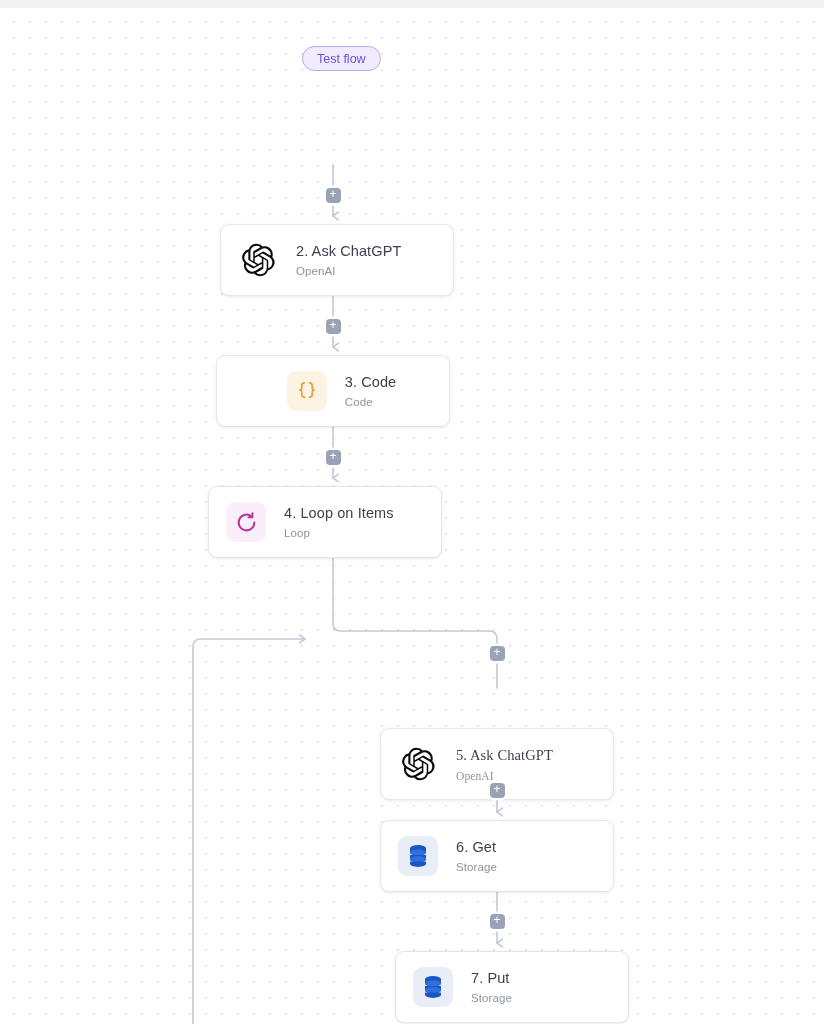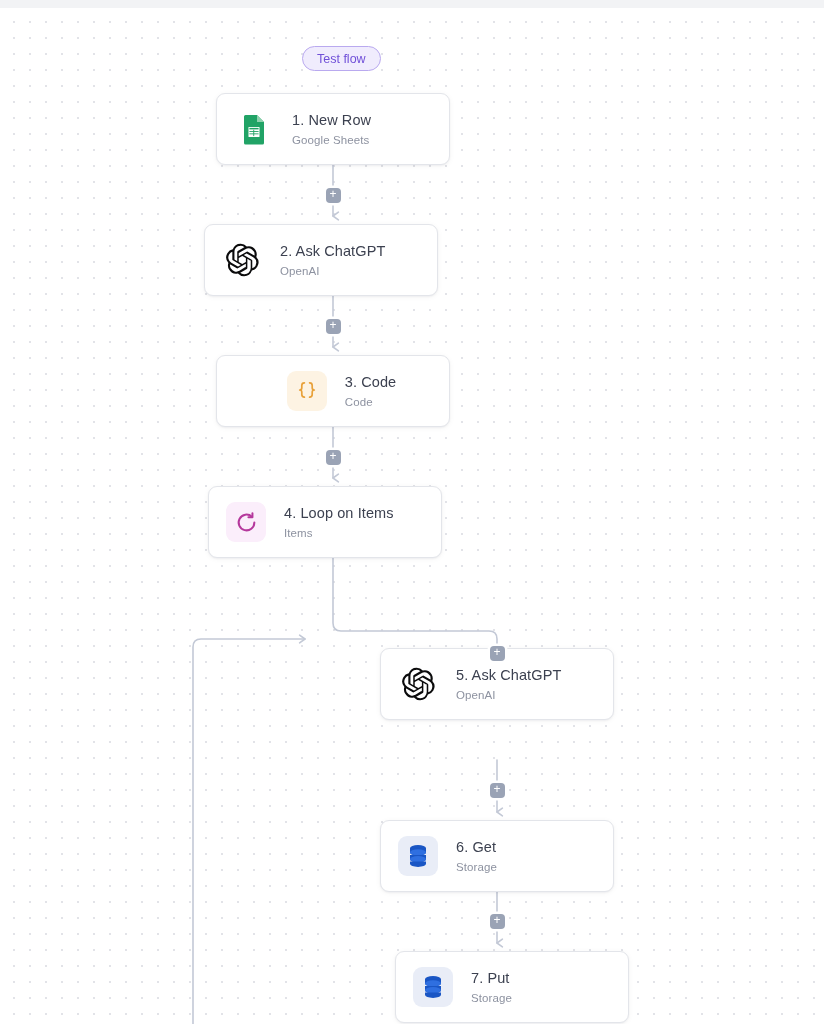--- a/index.html
+++ b/index.html
@@ -110,41 +110,22 @@
       <path d="M193,1016 L193,639 Q193,631 201,631 L305,631" marker-end="url(#arrowRight)"></path>
 
       <path d="M497,752 L497,804" marker-end="url(#arrowDown)"></path>
 
       <path d="M497,884 L497,935" marker-end="url(#arrowDown)"></path>
     </g>
   </svg>
 
   <div class="badge" id="badge-test-flow" style="left: 302px; top: 38px;">Test flow</div>
 
-  <div class="node" id="node-1" style="left: 216px; top: 85px;">
-    <div class="icon-wrap tile-none">
-      <svg width="32" height="32" viewBox="0 0 32 32" xmlns="http://www.w3.org/2000/svg">
-        <path d="M7 2 h12 l7 7 v21 a1.5 1.5 0 0 1 -1.5 1.5 h-17 A1.5 1.5 0 0 1 6 30 V3.5 A1.5 1.5 0 0 1 7.5 2 z" fill="#21a366"></path>
-        <path d="M19 2 l7 7 h-7 z" fill="#8ed2ae"></path>
-        <rect x="10.5" y="14" width="11" height="10" rx="0.6" fill="#ffffff"></rect>
-        <g fill="#21a366">
-          <rect x="11.4" y="14.9" width="9.2" height="1.5"></rect>
-          <rect x="15.3" y="16.8" width="0.9" height="6.3"></rect>
-          <rect x="11.4" y="18.1" width="9.2" height="0.9"></rect>
-          <rect x="11.4" y="20.4" width="9.2" height="0.9"></rect>
-        </g>
-      </svg>
-    </div>
-    <div class="labels">
-      <div class="title">1. New Row</div>
-      <div class="subtitle">Google Sheets</div>
-    </div>
-  </div>
-
-  <div class="node" id="node-2" style="left: 204px; top: 216px;">
+
+  <div class="node" id="node-2" style="left: 220px; top: 216px;">
     <div class="icon-wrap tile-none">
       <svg width="36" height="36" viewBox="0 0 24 24" xmlns="http://www.w3.org/2000/svg">
         <path fill="#0b0b0c" d="M21.55 10.0a5.42 5.42 0 0 0-.47-4.45 5.49 5.49 0 0 0-5.9-2.63A5.43 5.43 0 0 0 11.1 1.1a5.49 5.49 0 0 0-5.24 3.8A5.43 5.43 0 0 0 2.23 7.5a5.49 5.49 0 0 0 .68 6.43 5.42 5.42 0 0 0 .47 4.45 5.49 5.49 0 0 0 5.9 2.63 5.42 5.42 0 0 0 4.08 1.82 5.49 5.49 0 0 0 5.24-3.81 5.43 5.43 0 0 0 3.63-2.63 5.49 5.49 0 0 0-.68-6.42zm-8.19 11.45a4.07 4.07 0 0 1-2.61-.94l.13-.07 4.34-2.5a.71.71 0 0 0 .36-.62v-6.12l1.83 1.06a.07.07 0 0 1 .4.06v5.07a4.09 4.09 0 0 1-4.09 4.06zM4.56 17.71a4.07 4.07 0 0 1-.49-2.73l.13.08 4.34 2.5a.7.7 0 0 0 .71 0l5.3-3.06v2.11a.07.07 0 0 1-.3.06L10.26 19.2a4.1 4.1 0 0 1-5.58-1.49zM3.42 8.26a4.07 4.07 0 0 1 2.13-1.79v5.16a.7.7 0 0 0 .35.61l5.28 3.05-1.83 1.06a.07.07 0 0 1-.07 0l-4.39-2.53a4.09 4.09 0 0 1-1.47-5.56zm15.07 3.5l-5.3-3.08 1.83-1.05a.07.07 0 0 1 .07 0l4.39 2.53a4.08 4.08 0 0 1-.63 7.37v-5.16a.71.71 0 0 0-.36-.61zm1.82-2.74l-.13-.08-4.33-2.52a.71.71 0 0 0-.72 0L9.83 9.48V7.37a.07.07 0 0 1 .03-.06l4.39-2.53a4.08 4.08 0 0 1 6.06 4.24zM8.83 12.77L7 11.71a.07.07 0 0 1-.04-.05V6.59a4.08 4.08 0 0 1 6.69-3.13l-.13.07-4.34 2.5a.71.71 0 0 0-.36.62zm1-2.14L12.2 9.26l2.38 1.37v2.74L12.2 14.74l-2.38-1.37z"></path>
       </svg>
     </div>
     <div class="labels">
       <div class="title">2. Ask ChatGPT</div>
       <div class="subtitle">OpenAI</div>
     </div>
   </div>
@@ -164,25 +145,25 @@
 
   <div class="node" id="node-4" style="left: 208px; top: 478px;">
     <div class="icon-wrap tile-loop">
       <svg width="23" height="23" viewBox="0 0 24 24" xmlns="http://www.w3.org/2000/svg" fill="none" stroke="#b5389c" stroke-width="2.1" stroke-linecap="round">
         <path d="M20.2 12a8.2 8.2 0 1 1-2.6-6"></path>
         <path d="M18.2 2.4 L18.2 6.6 L14 6.6" stroke-linejoin="round"></path>
       </svg>
     </div>
     <div class="labels">
       <div class="title">4. Loop on Items</div>
-      <div class="subtitle">Items</div>
-    </div>
-  </div>
-
-  <div class="node" id="node-5" style="left: 380px; top: 640px;">
+      <div class="subtitle">Loop</div>
+    </div>
+  </div>
+
+  <div class="node" id="node-5" style="left: 380px; top: 720px; font-family: Liberation Serif, serif;">
     <div class="icon-wrap tile-none">
       <svg width="36" height="36" viewBox="0 0 24 24" xmlns="http://www.w3.org/2000/svg">
         <path fill="#0b0b0c" d="M21.55 10.0a5.42 5.42 0 0 0-.47-4.45 5.49 5.49 0 0 0-5.9-2.63A5.43 5.43 0 0 0 11.1 1.1a5.49 5.49 0 0 0-5.24 3.8A5.43 5.43 0 0 0 2.23 7.5a5.49 5.49 0 0 0 .68 6.43 5.42 5.42 0 0 0 .47 4.45 5.49 5.49 0 0 0 5.9 2.63 5.42 5.42 0 0 0 4.08 1.82 5.49 5.49 0 0 0 5.24-3.81 5.43 5.43 0 0 0 3.63-2.63 5.49 5.49 0 0 0-.68-6.42zm-8.19 11.45a4.07 4.07 0 0 1-2.61-.94l.13-.07 4.34-2.5a.71.71 0 0 0 .36-.62v-6.12l1.83 1.06a.07.07 0 0 1 .4.06v5.07a4.09 4.09 0 0 1-4.09 4.06zM4.56 17.71a4.07 4.07 0 0 1-.49-2.73l.13.08 4.34 2.5a.7.7 0 0 0 .71 0l5.3-3.06v2.11a.07.07 0 0 1-.3.06L10.26 19.2a4.1 4.1 0 0 1-5.58-1.49zM3.42 8.26a4.07 4.07 0 0 1 2.13-1.79v5.16a.7.7 0 0 0 .35.61l5.28 3.05-1.83 1.06a.07.07 0 0 1-.07 0l-4.39-2.53a4.09 4.09 0 0 1-1.47-5.56zm15.07 3.5l-5.3-3.08 1.83-1.05a.07.07 0 0 1 .07 0l4.39 2.53a4.08 4.08 0 0 1-.63 7.37v-5.16a.71.71 0 0 0-.36-.61zm1.82-2.74l-.13-.08-4.33-2.52a.71.71 0 0 0-.72 0L9.83 9.48V7.37a.07.07 0 0 1 .03-.06l4.39-2.53a4.08 4.08 0 0 1 6.06 4.24zM8.83 12.77L7 11.71a.07.07 0 0 1-.04-.05V6.59a4.08 4.08 0 0 1 6.69-3.13l-.13.07-4.34 2.5a.71.71 0 0 0-.36.62zm1-2.14L12.2 9.26l2.38 1.37v2.74L12.2 14.74l-2.38-1.37z"></path>
       </svg>
     </div>
     <div class="labels">
       <div class="title">5. Ask ChatGPT</div>
       <div class="subtitle">OpenAI</div>
     </div>
   </div>

